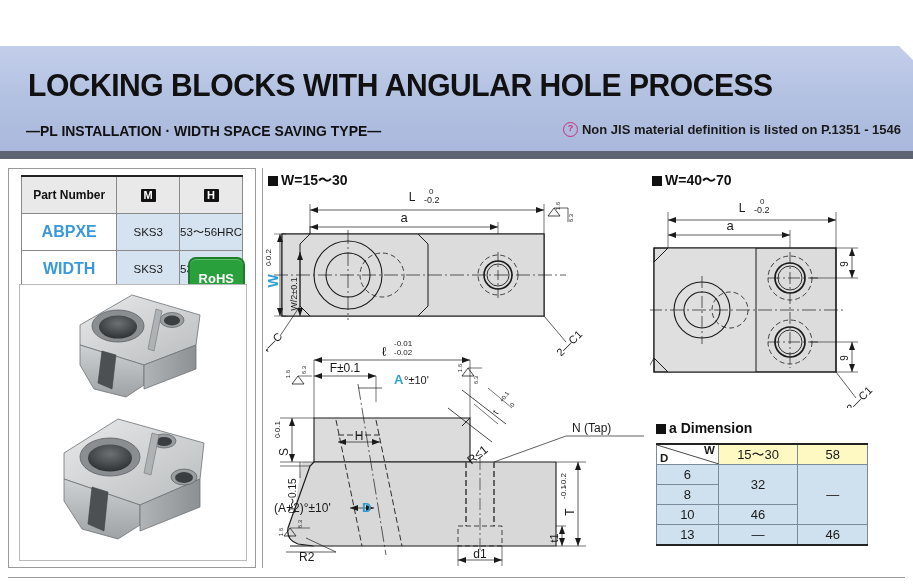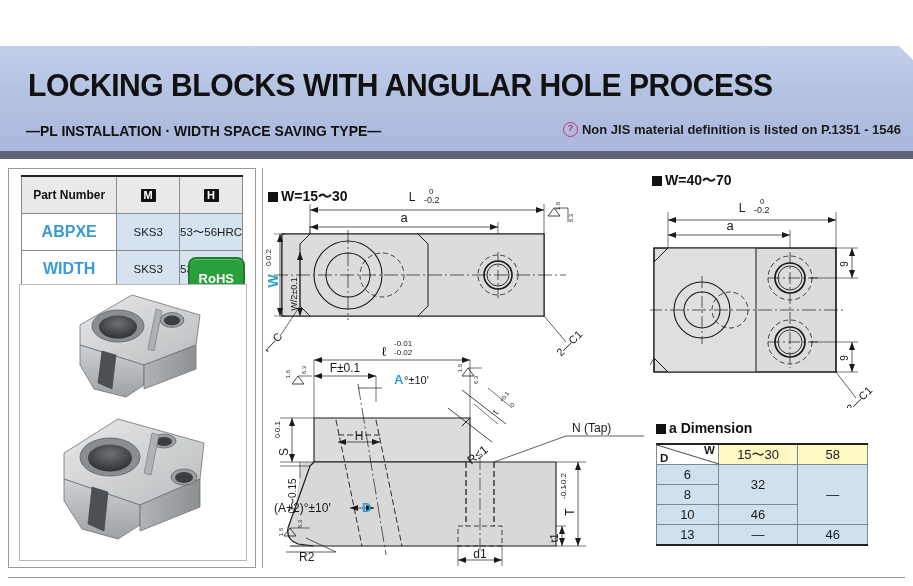--- a/index.html
+++ b/index.html
@@ -229,21 +229,21 @@
         <ellipse cx="128" cy="64.5" rx="9" ry="5.4" fill="#3b3e40"></ellipse>
         <path d="M96,20 L103,22 L95,62 L88,60 Z" fill="#aeb2b5" stroke="#707477" stroke-width="0.6"></path>
       </g>
     </svg>
   </div>
 </div>
 
 <div class="v-divider"></div>
 <div class="footer-rule"></div>
 
-<div class="dw-head" style="left:268px;top:188px;">
+<div class="dw-head" style="left:268px;top:172px;">
   <span class="sq"></span><span>W=15〜30</span>
 </div>
 <div class="dw-head" style="left:652px;top:172px;">
   <span class="sq"></span><span>W=40〜70</span>
 </div>
 
 <div style="position:absolute;left:266px;top:186px;">
 <svg width="320" height="170" viewBox="0 0 320 170" class="dim">
   <g stroke="#1a1a1a" fill="none" stroke-width="1">
 

